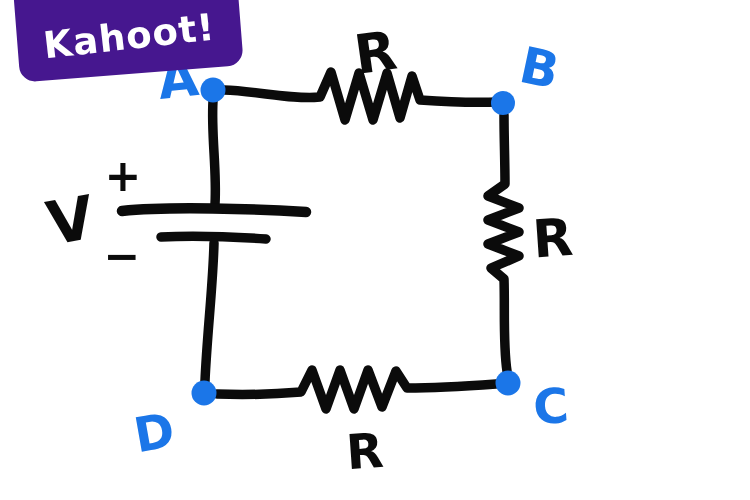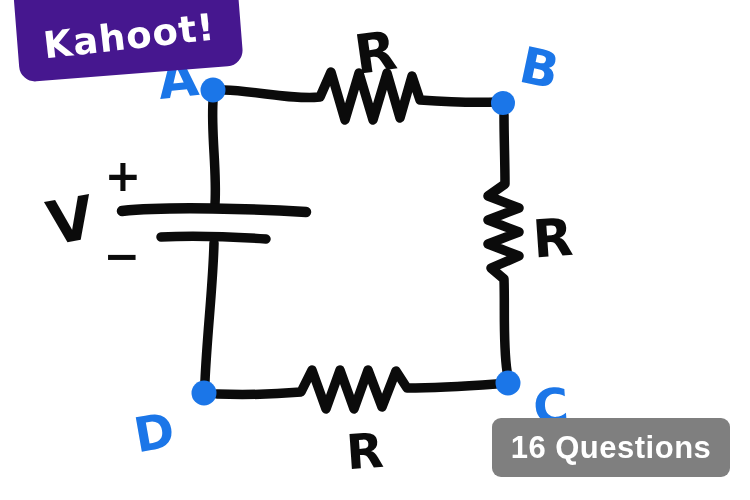--- a/index.html
+++ b/index.html
@@ -115,17 +115,14 @@
 
     <text class="ink-label" transform="translate(74 241) rotate(-10)" font-size="60">V</text>
     <text class="ink-label" transform="translate(123 191)" font-size="44">+</text>
     <text class="ink-label" transform="translate(122 271)" font-size="44">−</text>
   </svg>
 
   <div id="kahoot-badge">
     <span class="logo-text">Kahoot!</span>
   </div>
 
-  <div id="questions-badge">
-    <span class="q-text">16 Questions</span>
-  </div>
 
 </div>
 
 </body></html>

